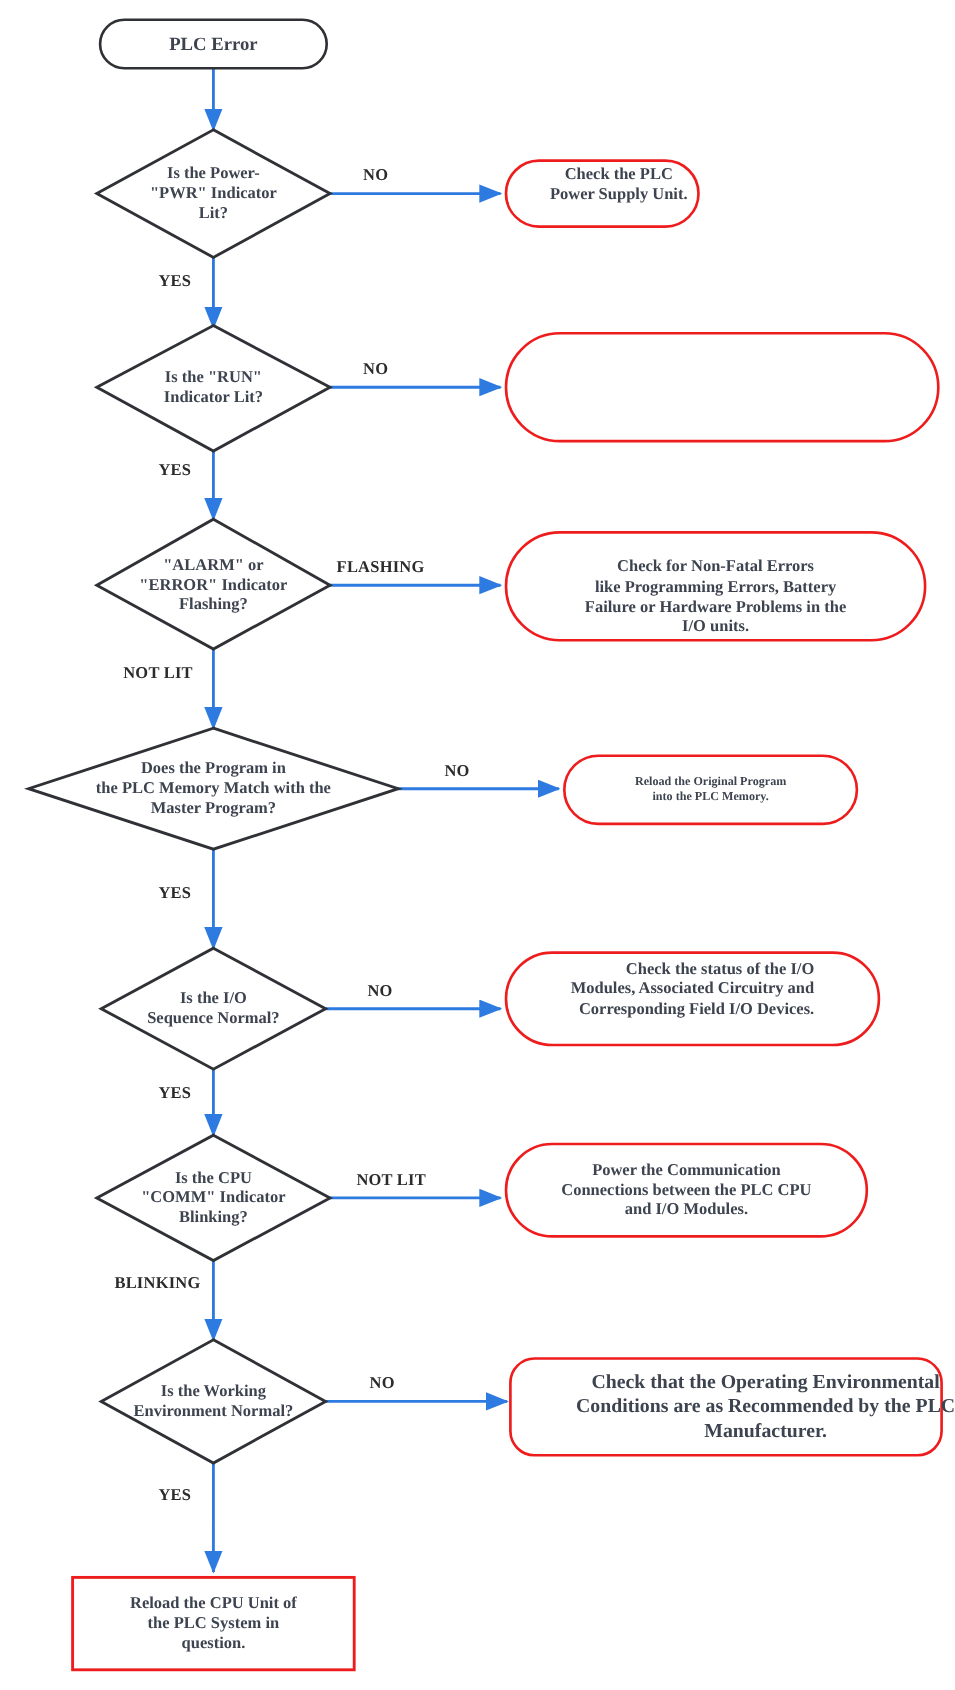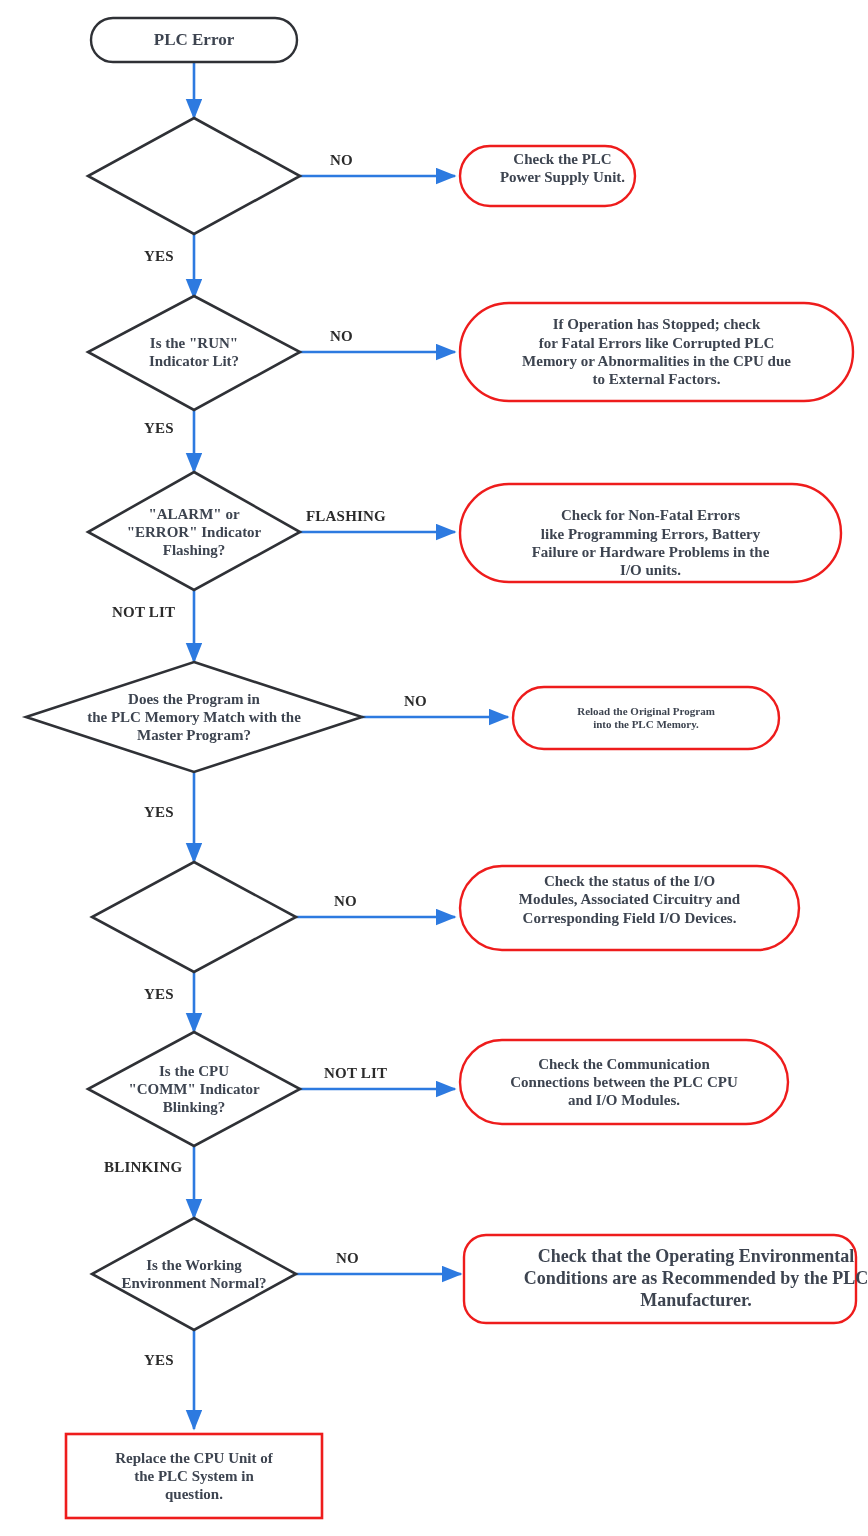--- a/index.html
+++ b/index.html
@@ -104,69 +104,70 @@
       <rect x="460" y="1040" width="328" height="84" rx="42" ry="42" fill="#ffffff" stroke="#ee1c1c" stroke-width="2.4"></rect>
 
       <rect x="464" y="1235" width="392" height="88" rx="22" ry="22" fill="#ffffff" stroke="#ee1c1c" stroke-width="2.4"></rect>
 
       <rect x="66" y="1434" width="256" height="84" rx="0" ry="0" fill="#ffffff" stroke="#ee1c1c" stroke-width="2.6"></rect>
     </g>
   </svg>
 
   <div class="node-label" style="left:91px;top:18px;width:206px;height:44px;font-size:17px;">PLC Error</div>
 
+  <div class="node-label" style="left:94px;top:136px;width:200px;height:80px;font-size:15px;">Is the Power-
+"PWR" Indicator
+Lit?</div>
 
   <div class="node-label" style="left:94px;top:322px;width:200px;height:60px;font-size:15px;">Is the "RUN"
 Indicator Lit?</div>
 
   <div class="node-label" style="left:92px;top:492px;width:204px;height:80px;font-size:15px;">"ALARM" or
 "ERROR" Indicator
 Flashing?</div>
 
   <div class="node-label" style="left:34px;top:677px;width:320px;height:80px;font-size:15px;">Does the Program in
 the PLC Memory Match with the
 Master Program?</div>
 
+  <div class="node-label" style="left:92px;top:887px;width:204px;height:60px;font-size:15px;">Is the I/O
+Sequence Normal?</div>
 
   <div class="node-label" style="left:86px;top:1244px;width:216px;height:60px;font-size:15px;">Is the Working
 Environment Normal?</div>
 
   <div class="node-label" style="left:92px;top:1049px;width:204px;height:80px;font-size:15px;">Is the CPU
 "COMM" Indicator
 Blinking?</div>
 
   <div class="node-label" style="left:475px;top:146px;width:175px;height:44px;font-size:15px;">Check the PLC
 Power Supply Unit.</div>
 
-  <div class="node-label" style="left:460px;top:303px;width:393px;height:98px;font-size:15px;">If Operation has Stopped; check
-for Fatal Errors like Corrupted PLC
-Memory or Abnormalities in the CPU due
-to External Factors.</div>
 
   <div class="node-label" style="left:460px;top:484px;width:381px;height:118px;font-size:15px;">Check for Non-Fatal Errors
 like Programming Errors, Battery
 Failure or Hardware Problems in the
 I/O units.</div>
 
   <div class="node-label" style="left:513px;top:687px;width:266px;height:62px;font-size:11px;">Reload the Original Program
 into the PLC Memory.</div>
 
-  <div class="node-label" style="left:460px;top:866px;width:339px;height:67px;font-size:15px;">Check the status of the I/O
+  <div class="node-label" style="left:460px;top:866px;width:339px;height:67px;font-size:15px;text-align:right;">Check the status of the I/O
 Modules, Associated Circuitry and
 Corresponding Field I/O Devices.</div>
 
-  <div class="node-label" style="left:460px;top:1040px;width:328px;height:84px;font-size:15px;">Check the Communication
+  <div class="node-label" style="left:460px;top:1040px;width:328px;height:84px;font-size:15px;">Power the Communication
 Connections between the PLC CPU
 and I/O Modules.</div>
 
   <div class="node-label" style="left:464px;top:1235px;width:464px;height:88px;font-size:18px;">Check that the Operating Environmental
 Conditions are as Recommended by the PLC
 Manufacturer.</div>
 
-  <div class="node-label" style="left:66px;top:1434px;width:256px;height:84px;font-size:15px;">Replace the CPU Unit of
+  <div class="node-label" style="left:66px;top:1434px;width:256px;height:84px;font-size:15px;">Reload the CPU Unit of
 the PLC  System in
 question.</div>
 
   <div class="edge-label" style="left:330px;top:152px;">NO</div>
   <div class="edge-label" style="left:144px;top:248px;">YES</div>
 
   <div class="edge-label" style="left:330px;top:328px;">NO</div>
   <div class="edge-label" style="left:144px;top:420px;">YES</div>
 
   <div class="edge-label" style="left:306px;top:508px;">FLASHING</div>

